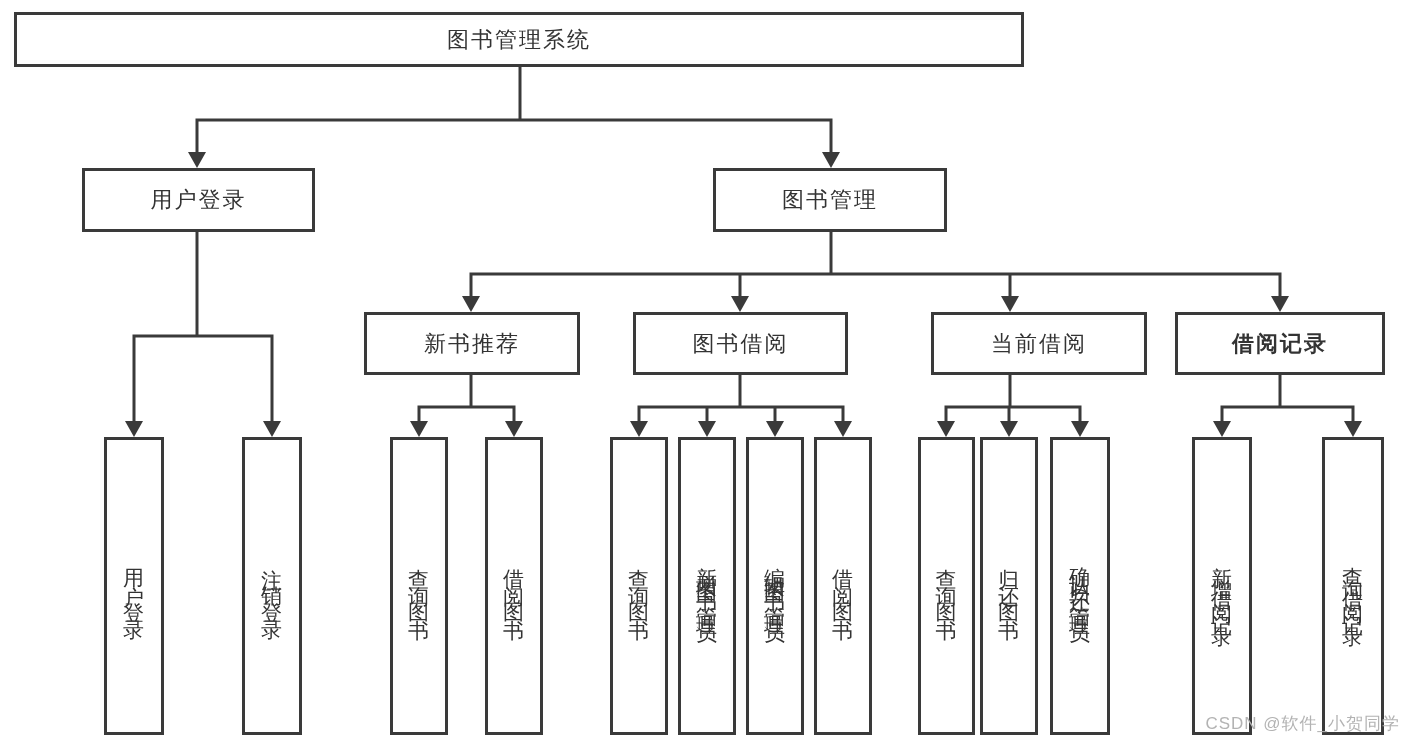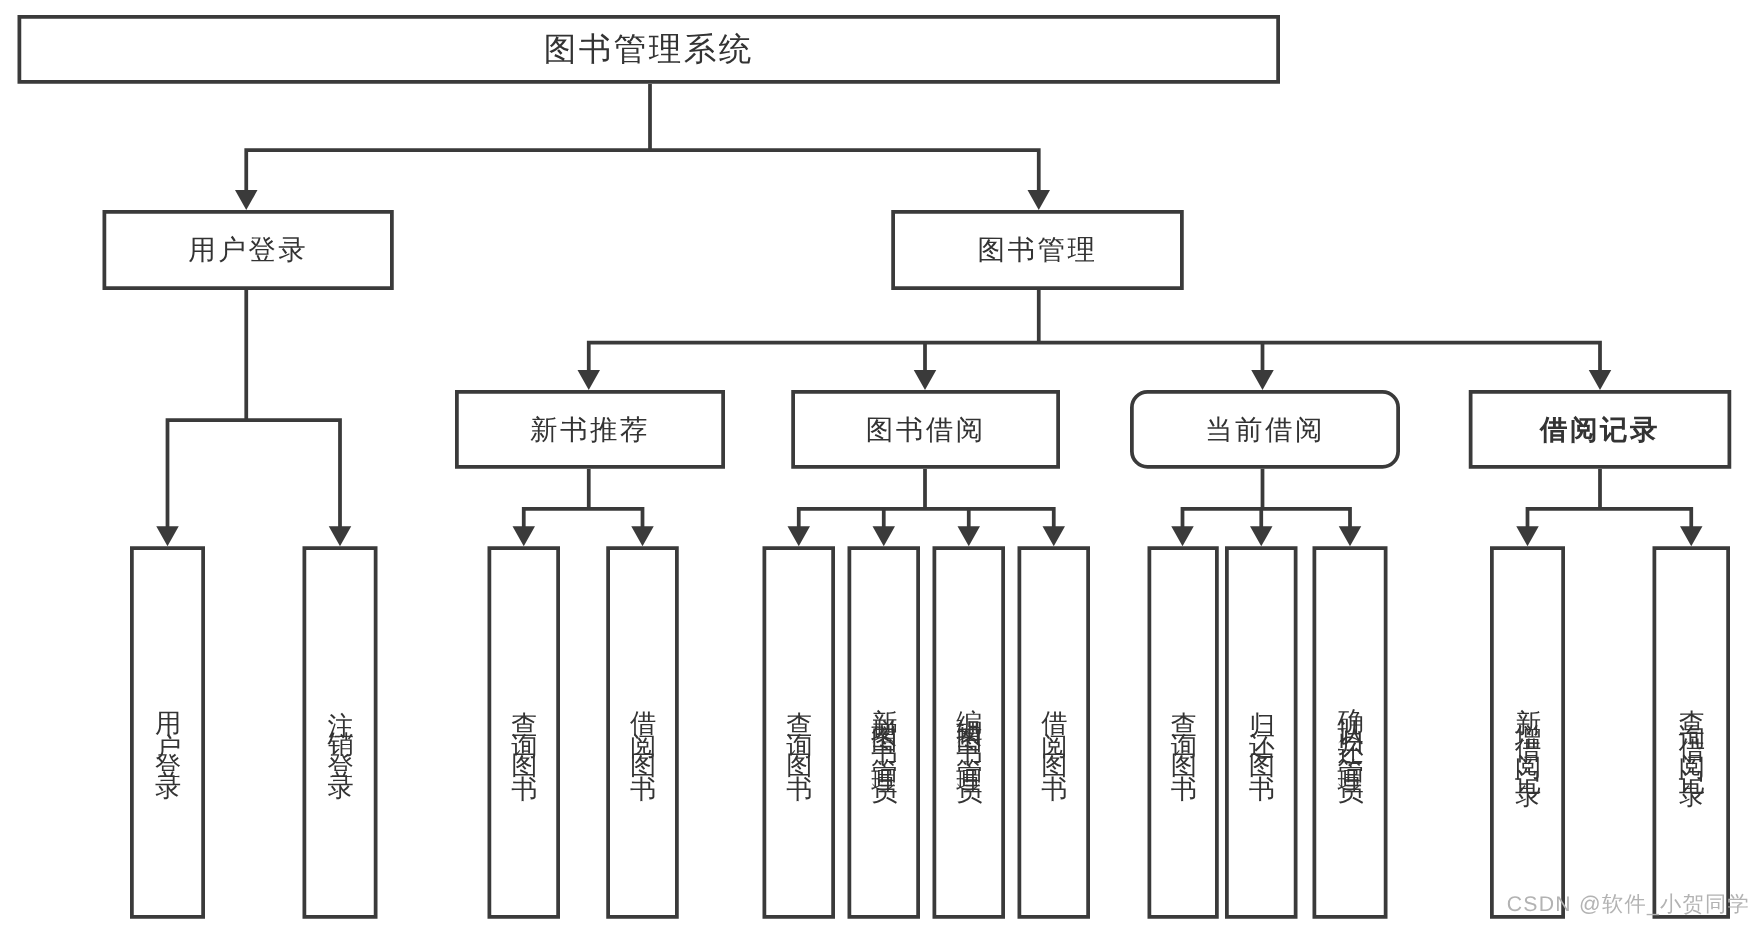--- a/index.html
+++ b/index.html
@@ -23,21 +23,21 @@
     background:#ffffff;
     display:flex;align-items:center;justify-content:center;
     z-index:2;
     color:var(--text);
   }
   .hnode span{
     font-size:22px;
     letter-spacing:2px;
     white-space:nowrap;
   }
-  .root-node span{font-size:26px;font-family:Liberation Mono, monospace;}
+  .root-node span{font-size:22px;font-family:Liberation Mono, monospace;}
   .vnode .vtext{
     writing-mode:vertical-rl;
     text-orientation:mixed;
     font-size:21px;
     line-height:1;
     color:var(--text);
   }
   .watermark{
     position:absolute;
     right:5px;
@@ -122,21 +122,21 @@
   <div class="node hnode" style="left:713px;top:168px;width:234px;height:64px;">
     <span>图书管理</span>
   </div>
 
   <div class="node hnode" style="left:364px;top:312px;width:216px;height:63px;align-items:center;">
     <span>新书推荐</span>
   </div>
   <div class="node hnode" style="left:633px;top:312px;width:215px;height:63px;">
     <span>图书借阅</span>
   </div>
-  <div class="node hnode" style="left:904px;top:312px;width:216px;height:63px;border-radius:14px;">
+  <div class="node hnode" style="left:931px;top:312px;width:216px;height:63px;">
     <span>当前借阅</span>
   </div>
   <div class="node hnode" style="left:1175px;top:312px;width:210px;height:63px;font-weight:bold;">
     <span>借阅记录</span>
   </div>
 
   <div class="node vnode" style="left:104px;top:437px;width:60px;height:298px;">
     <span class="vtext" style="letter-spacing: 17px;">用户登录</span>
   </div>
   <div class="node vnode" style="left:242px;top:437px;width:60px;height:298px;">

